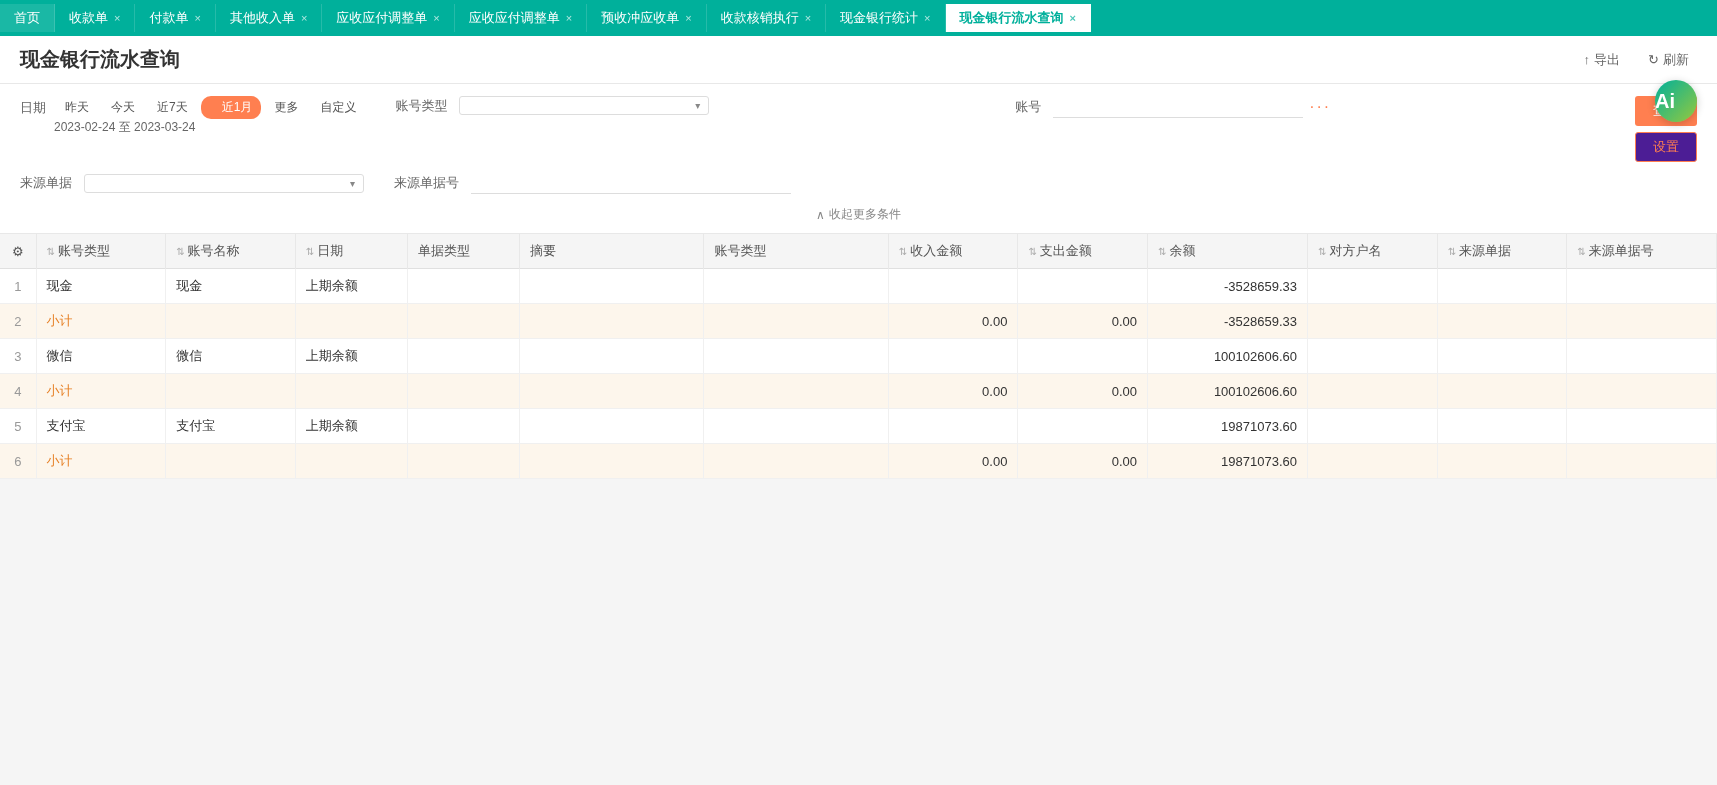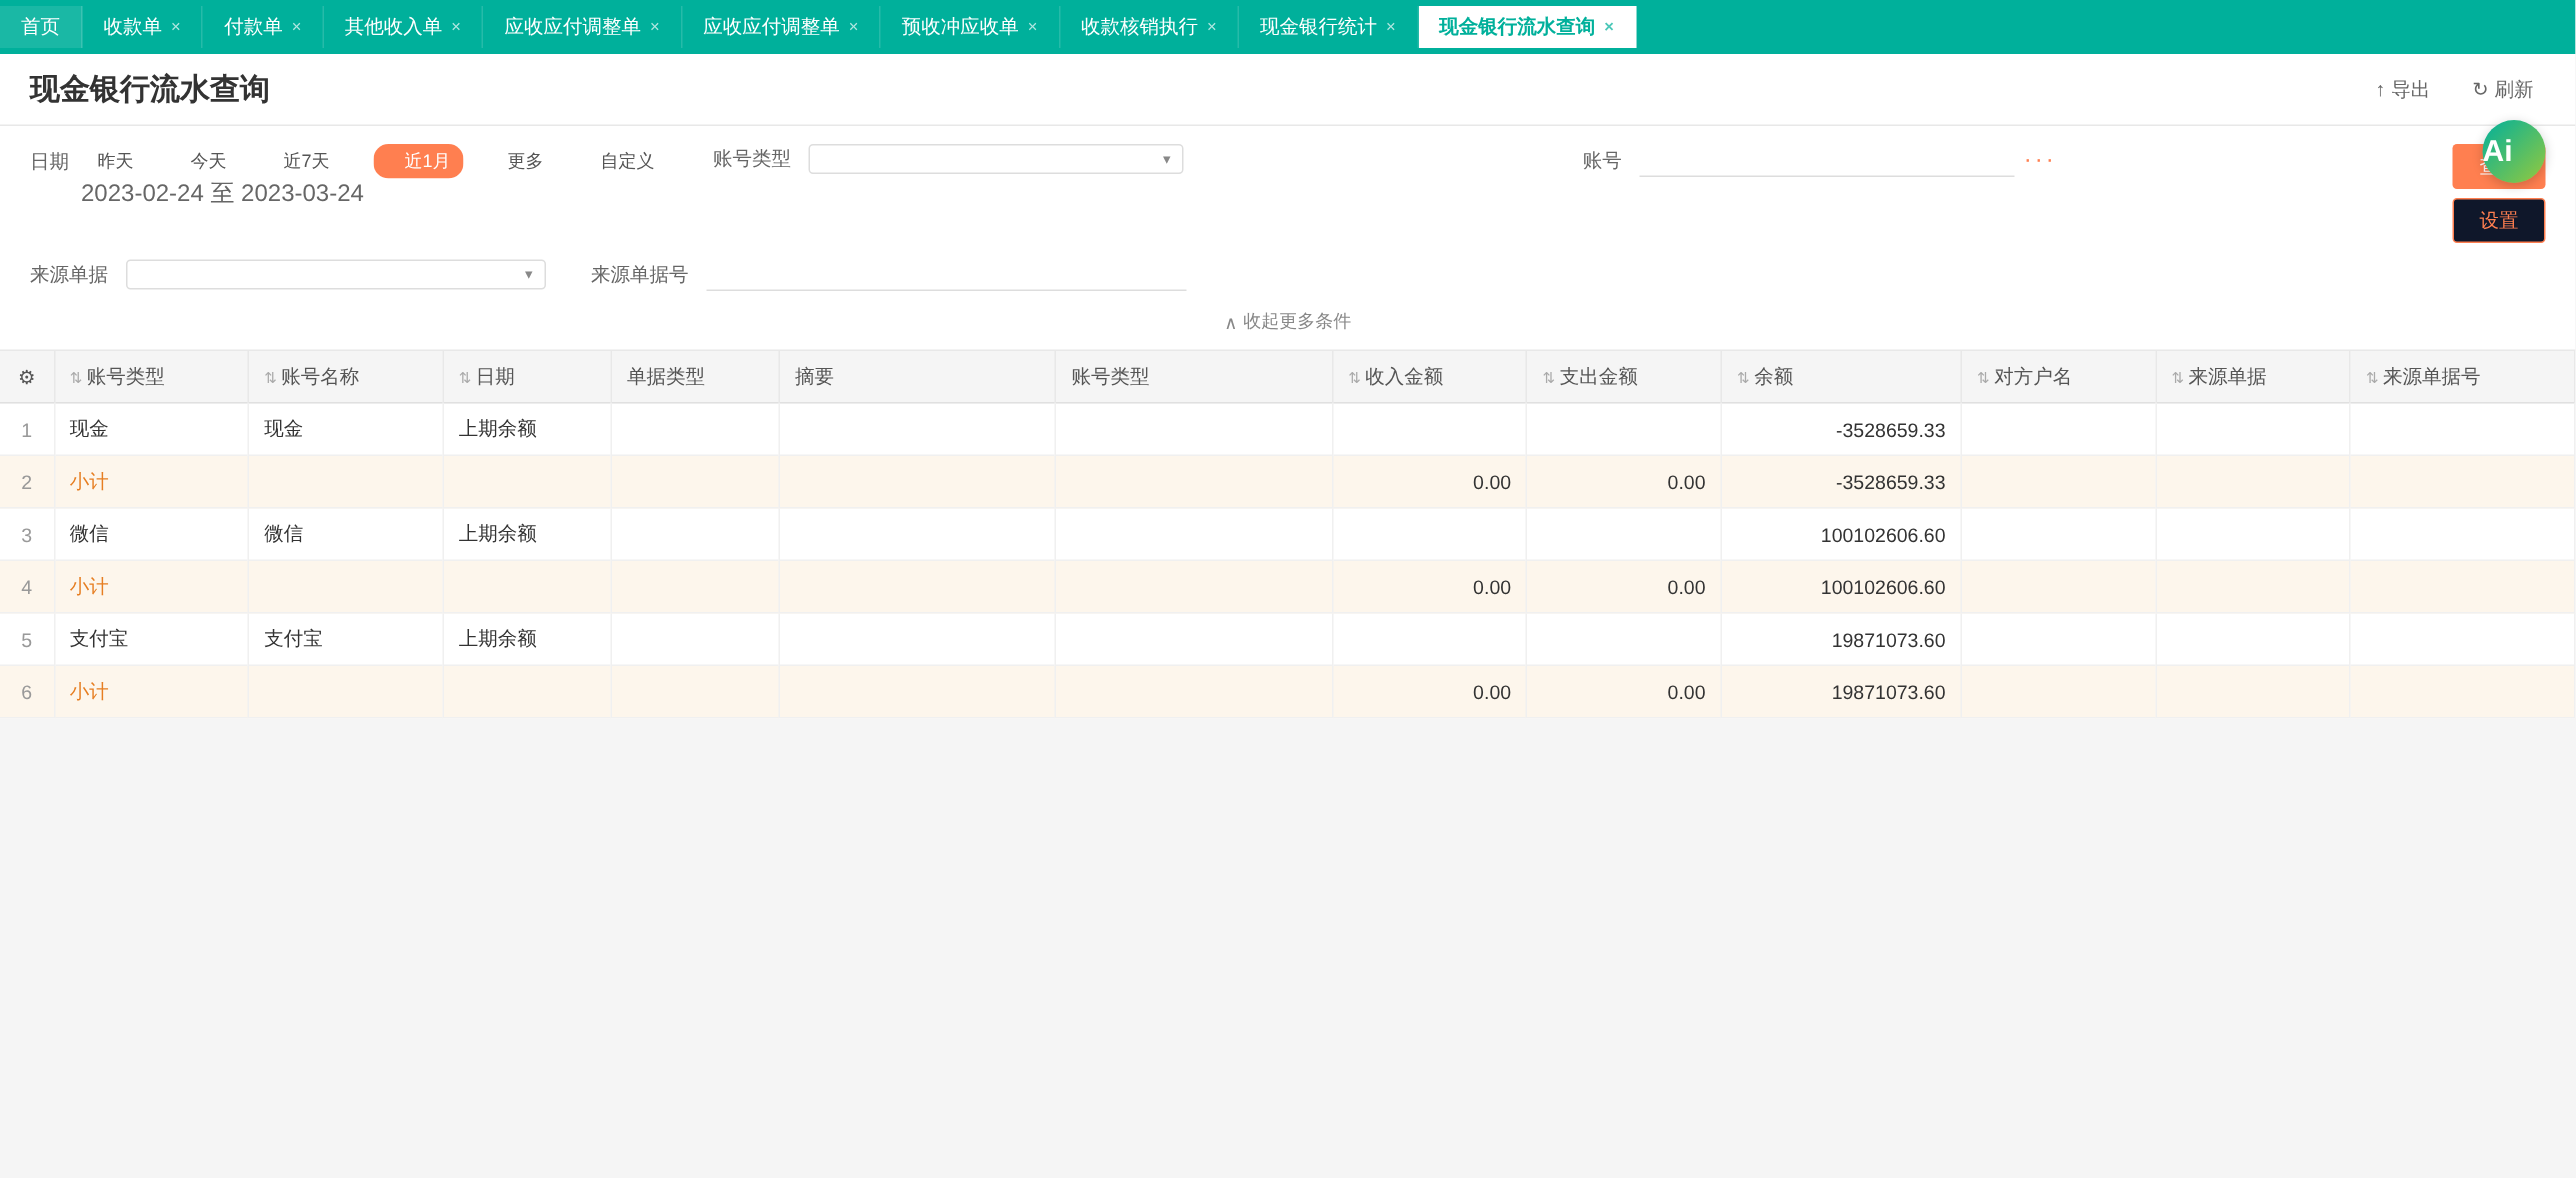--- a/index.html
+++ b/index.html
@@ -76,38 +76,38 @@
     }
     .filter-label {
       color: #666;
       font-size: 13px;
       margin-right: 6px;
       white-space: nowrap;
     }
     .date-options {
       display: flex;
       align-items: center;
-      gap: 20px;
+      gap: 4px;
     }
     .date-btn {
       padding: 2px 8px;
       font-size: 12px;
       cursor: pointer;
       border-radius: 3px;
       color: #555;
       border: 1px solid transparent;
     }
     .date-btn.active {
       background: #ff7f50;
       color: #fff;
       border-radius: 10px;
       padding-left: 20px;
     }
     .date-range {
-      font-size: 16px;
+      font-size: 12px;
       color: #666;
       margin-left: 4px;
     }
     .filter-select {
       display: flex;
       align-items: center;
       border: 1px solid #ddd;
       border-radius: 3px;
       padding: 3px 8px;
       min-width: 180px;
@@ -144,21 +144,21 @@
       background: #ff7f50;
       color: #fff;
       border: none;
       border-radius: 3px;
       padding: 6px 18px;
       font-size: 13px;
       cursor: pointer;
       white-space: nowrap;
     }
     .settings-btn {
-      background: #0f172a;
+      background: #4c1d95;
       color: #ff7f50;
       border: 1px solid #ff7f50;
       border-radius: 3px;
       padding: 5px 16px;
       font-size: 13px;
       cursor: pointer;
       white-space: nowrap;
     }
     .dots-btn {
       color: #ff7f50;

